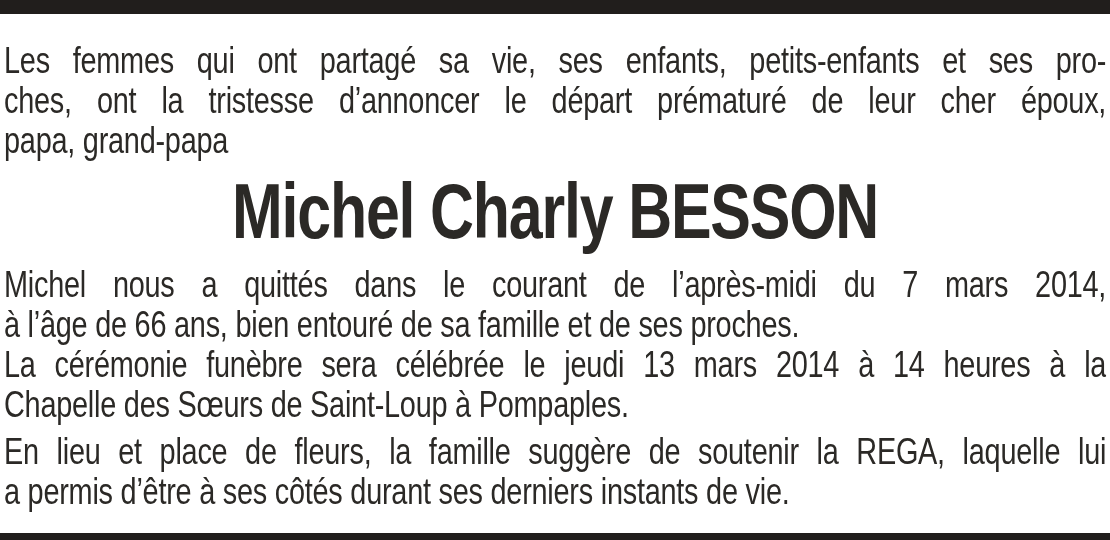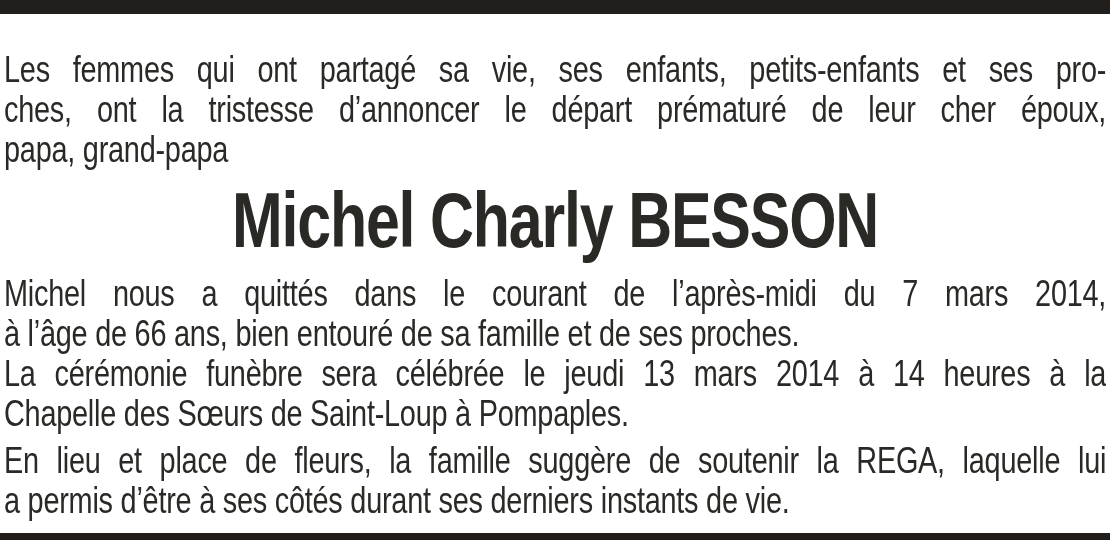--- a/index.html
+++ b/index.html
@@ -20,21 +20,21 @@
     position: absolute;
     left: 0;
     width: 1110px;
     background: #211e1c;
   }
   .rule-top { top: 0; height: 14px; }
   .rule-bottom { bottom: 0; height: 7px; }
 
   .notice {
     position: absolute;
-    top: 23px;
+    top: 14px;
     left: 4px;
     width: 1102px;
   }
   
   .condense {
     width: 1413px;
     transform: scaleX(0.78);
     transform-origin: 0 0;
     margin-top: 26px;
   }

